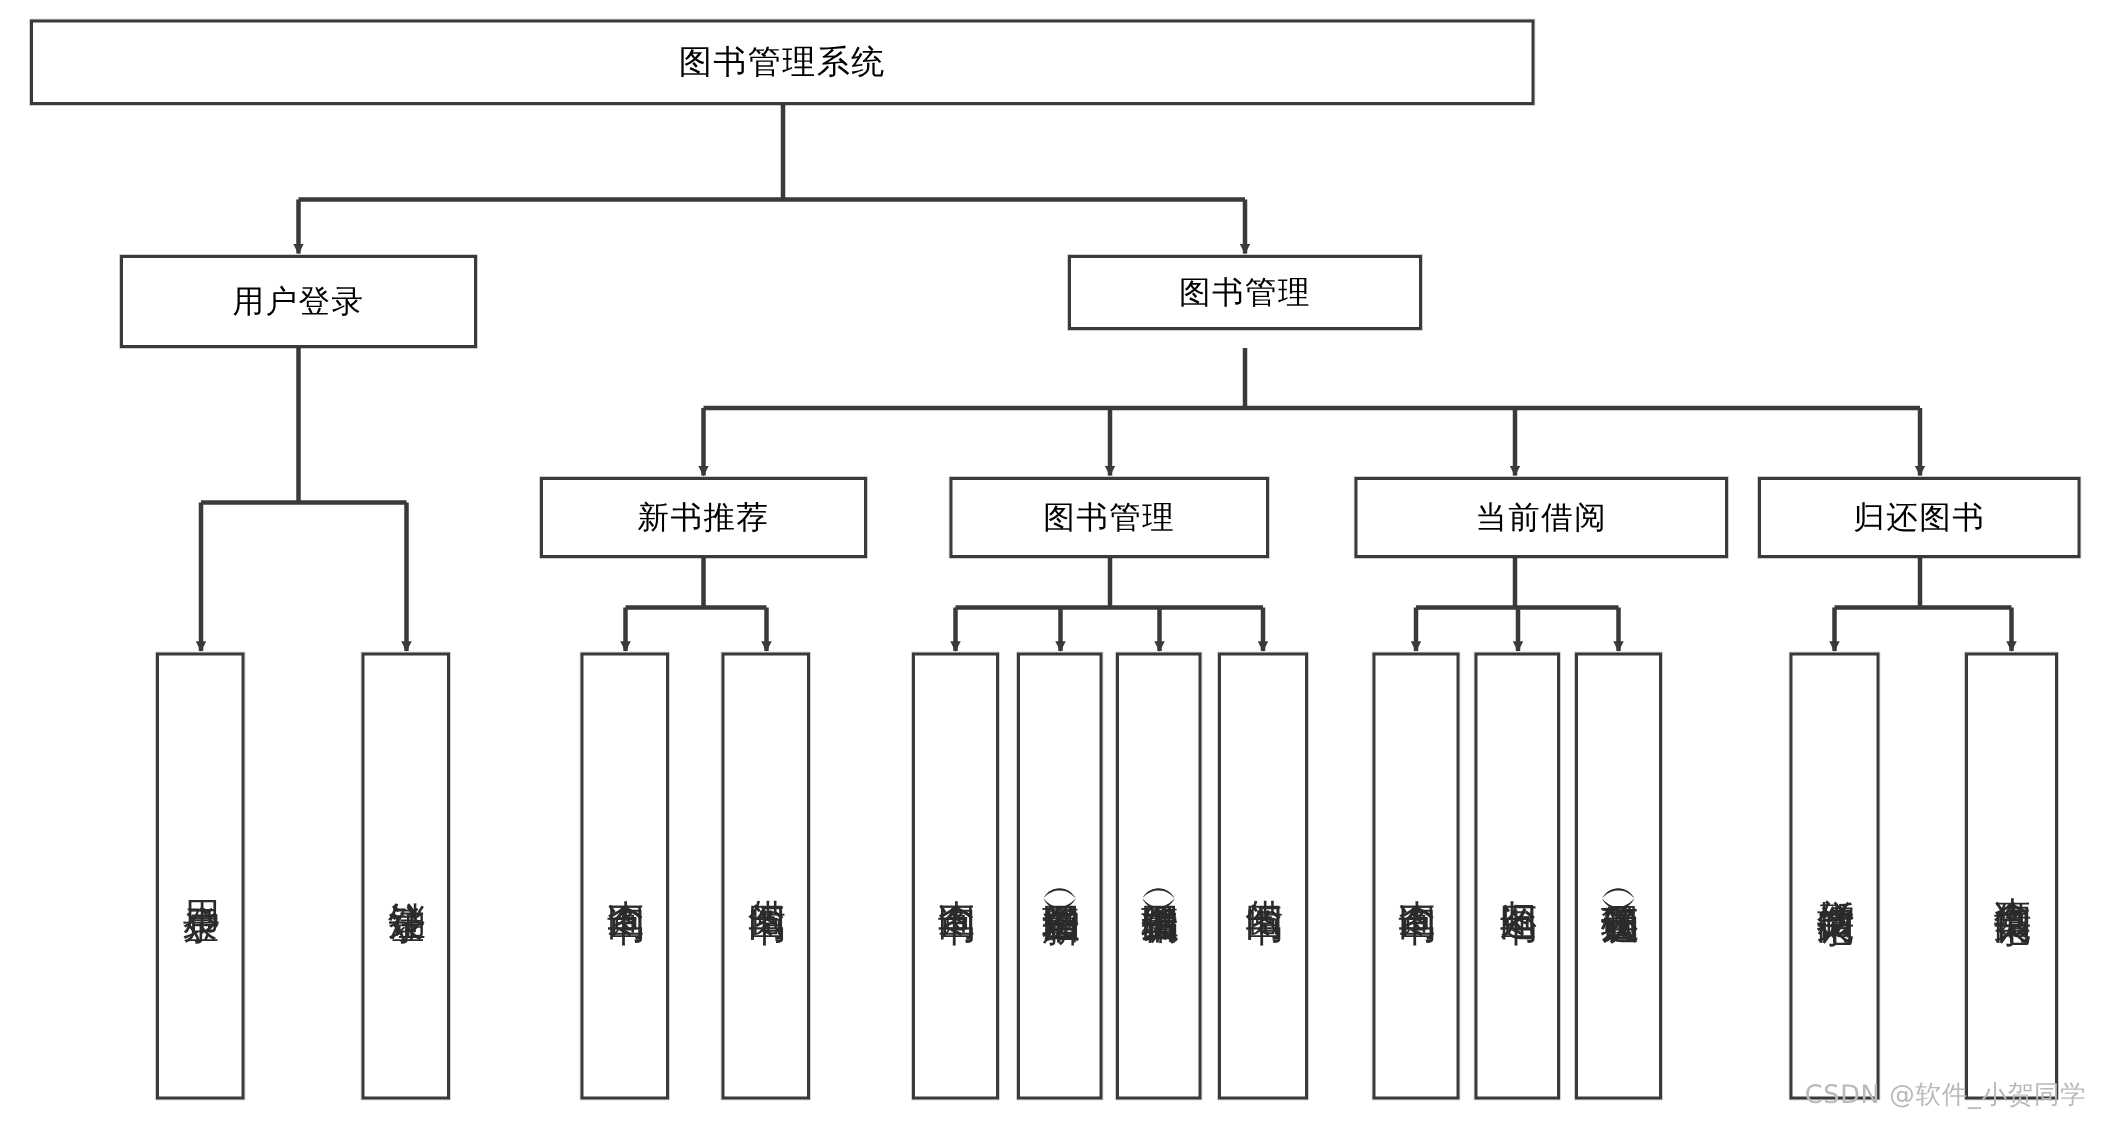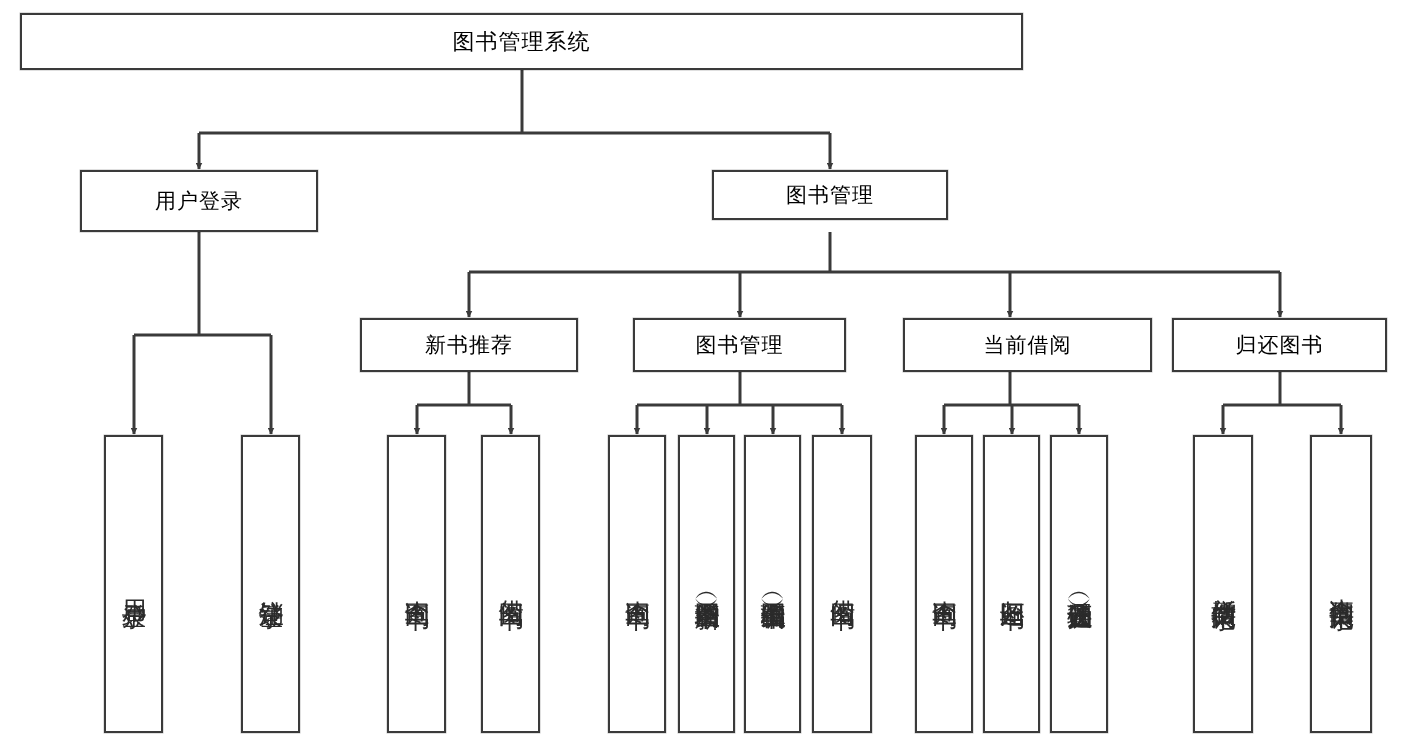--- a/index.html
+++ b/index.html
@@ -184,13 +184,14 @@
         <div class="vcenter-wrap">
           <div class="vtext" style="font-size: 25px;">新增借阅记录</div>
         </div>
       </div>
       <div class="node-box" style="left: 1310px; top: 435px; width: 62px; height: 298px;">
         <div class="vcenter-wrap">
           <div class="vtext" style="font-size: 25px;">查询借阅记录</div>
         </div>
       </div>
     </div>
+  <div id="watermark">CSDN @软件_小贺同学</div>
 </div>
 
 </body></html>

